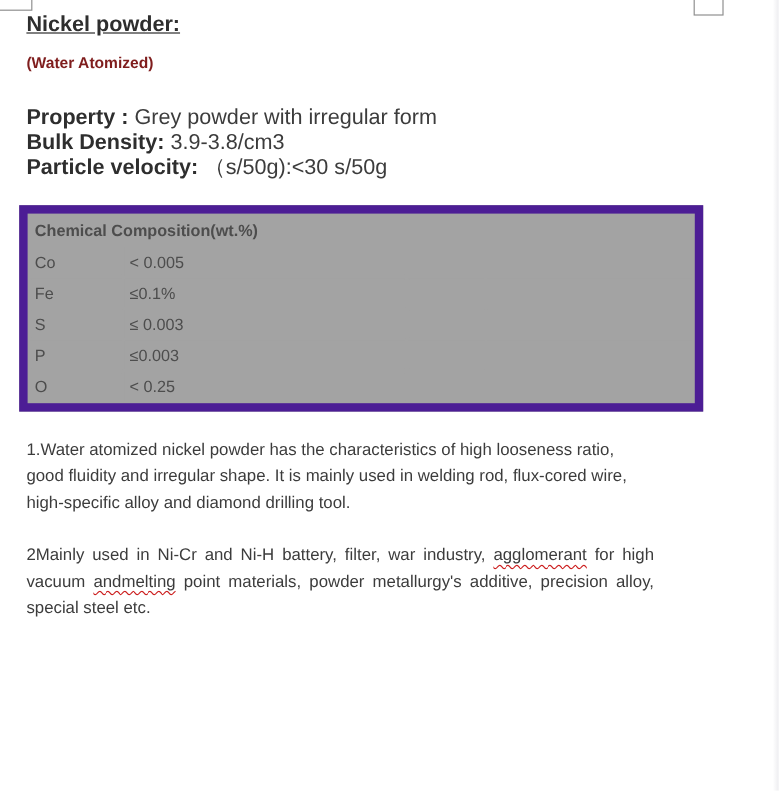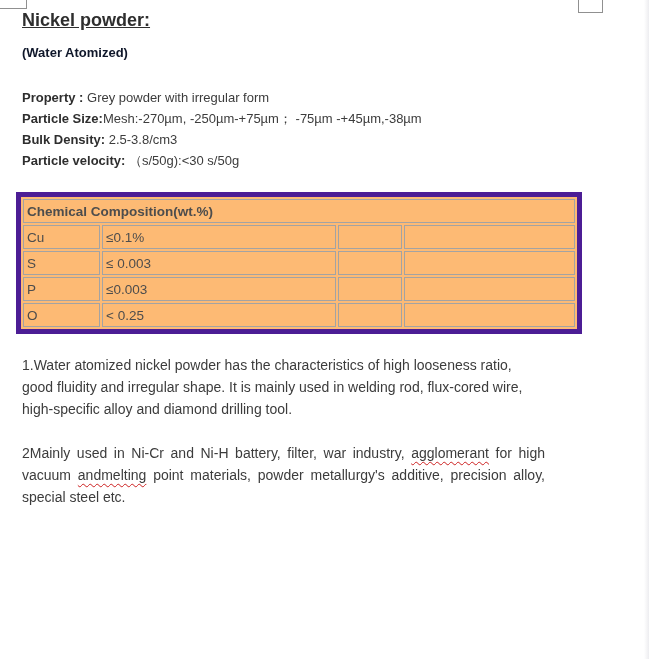--- a/index.html
+++ b/index.html
@@ -22,33 +22,33 @@
   .content { position: relative; }
 
   h1.title {
     margin: 8px 66px 0 22px;
     font-size: 18px; line-height: 24px;
     font-weight: bold; color: #2e2e2e; text-decoration: underline;
   }
   .subtitle {
     margin: 12px 66px 0 22px;
     font-size: 13px; line-height: 17px;
-    font-weight: bold; color: #0f172a;
+    font-weight: bold; color: #7f1d1d;
   }
-  .props { margin: 26px 66px 12px 22px; font-size: 13px; line-height: 21px; color: #3c3c3c; }
+  .props { margin: 26px 66px 12px 22px; font-size: 18px; line-height: 21px; color: #3c3c3c; }
   .props .b { font-weight: bold; color: #2e2e2e; }
 
   table.comp {
     margin: 21px 0 0 16px;
     width: 556px;
     table-layout: fixed;
     border-collapse: separate;
     border-spacing: 2px;
-    border: 5px solid #4c1d95;
-    background: #fdba74;
+    border: 7px solid #4c1d95;
+    background: #a3a3a3;
   }
   table.comp td {
     border: 1px solid #a3a3a3;
     height: 20px;
     padding: 1px 3px;
     font-size: 13.5px;
     color: #4d4d4d;
     vertical-align: middle;
     overflow: hidden; white-space: nowrap;
   }
@@ -84,39 +84,44 @@
 <div class="ph ph-right"></div>
 <div class="edge"></div>
 
 <div class="content">
 
   <h1 class="title">Nickel powder:</h1>
   <div class="subtitle">(Water Atomized)</div>
 
   <div class="props">
     <div><span class="b">Property :</span><span> Grey powder with irregular form</span></div>
-    <div><span class="b">Particle Size:</span><span>Mesh:-270µm, -250µm-+75µm； -75µm -+45µm,-38µm</span></div>
-    <div><span class="b">Bulk Density:</span><span> 2.5-3.8/cm3</span></div>
+    <div><span class="b">Bulk Density:</span><span> 3.9-3.8/cm3</span></div>
     <div><span class="b">Particle velocity:</span><span> （s/50g):&lt;30 s/50g</span></div>
   </div>
 
   <table class="comp">
     <colgroup>
       <col style="width:77px">
         <col style="width:234px">
         <col style="width:64px">
         <col style="width:171px">
     </colgroup>
     <tbody>
       <tr>
         <td class="th" colspan="4">Chemical Composition(wt.%)</td>
       </tr>
       <tr>
-        <td class="e13">Cu</td>
-        <td class="v13 ind14">≤0.1%</td>
+        <td class="e14">Co</td>
+        <td class="v15">&lt; 0.005</td>
+        <td></td>
+        <td></td>
+      </tr>
+      <tr>
+        <td class="e14">Fe</td>
+        <td class="v13">≤0.1%</td>
         <td></td>
         <td></td>
       </tr>
       <tr>
         <td class="e13">S</td>
         <td class="v15">≤ 0.003</td>
         <td></td>
         <td></td>
       </tr>
       <tr>

